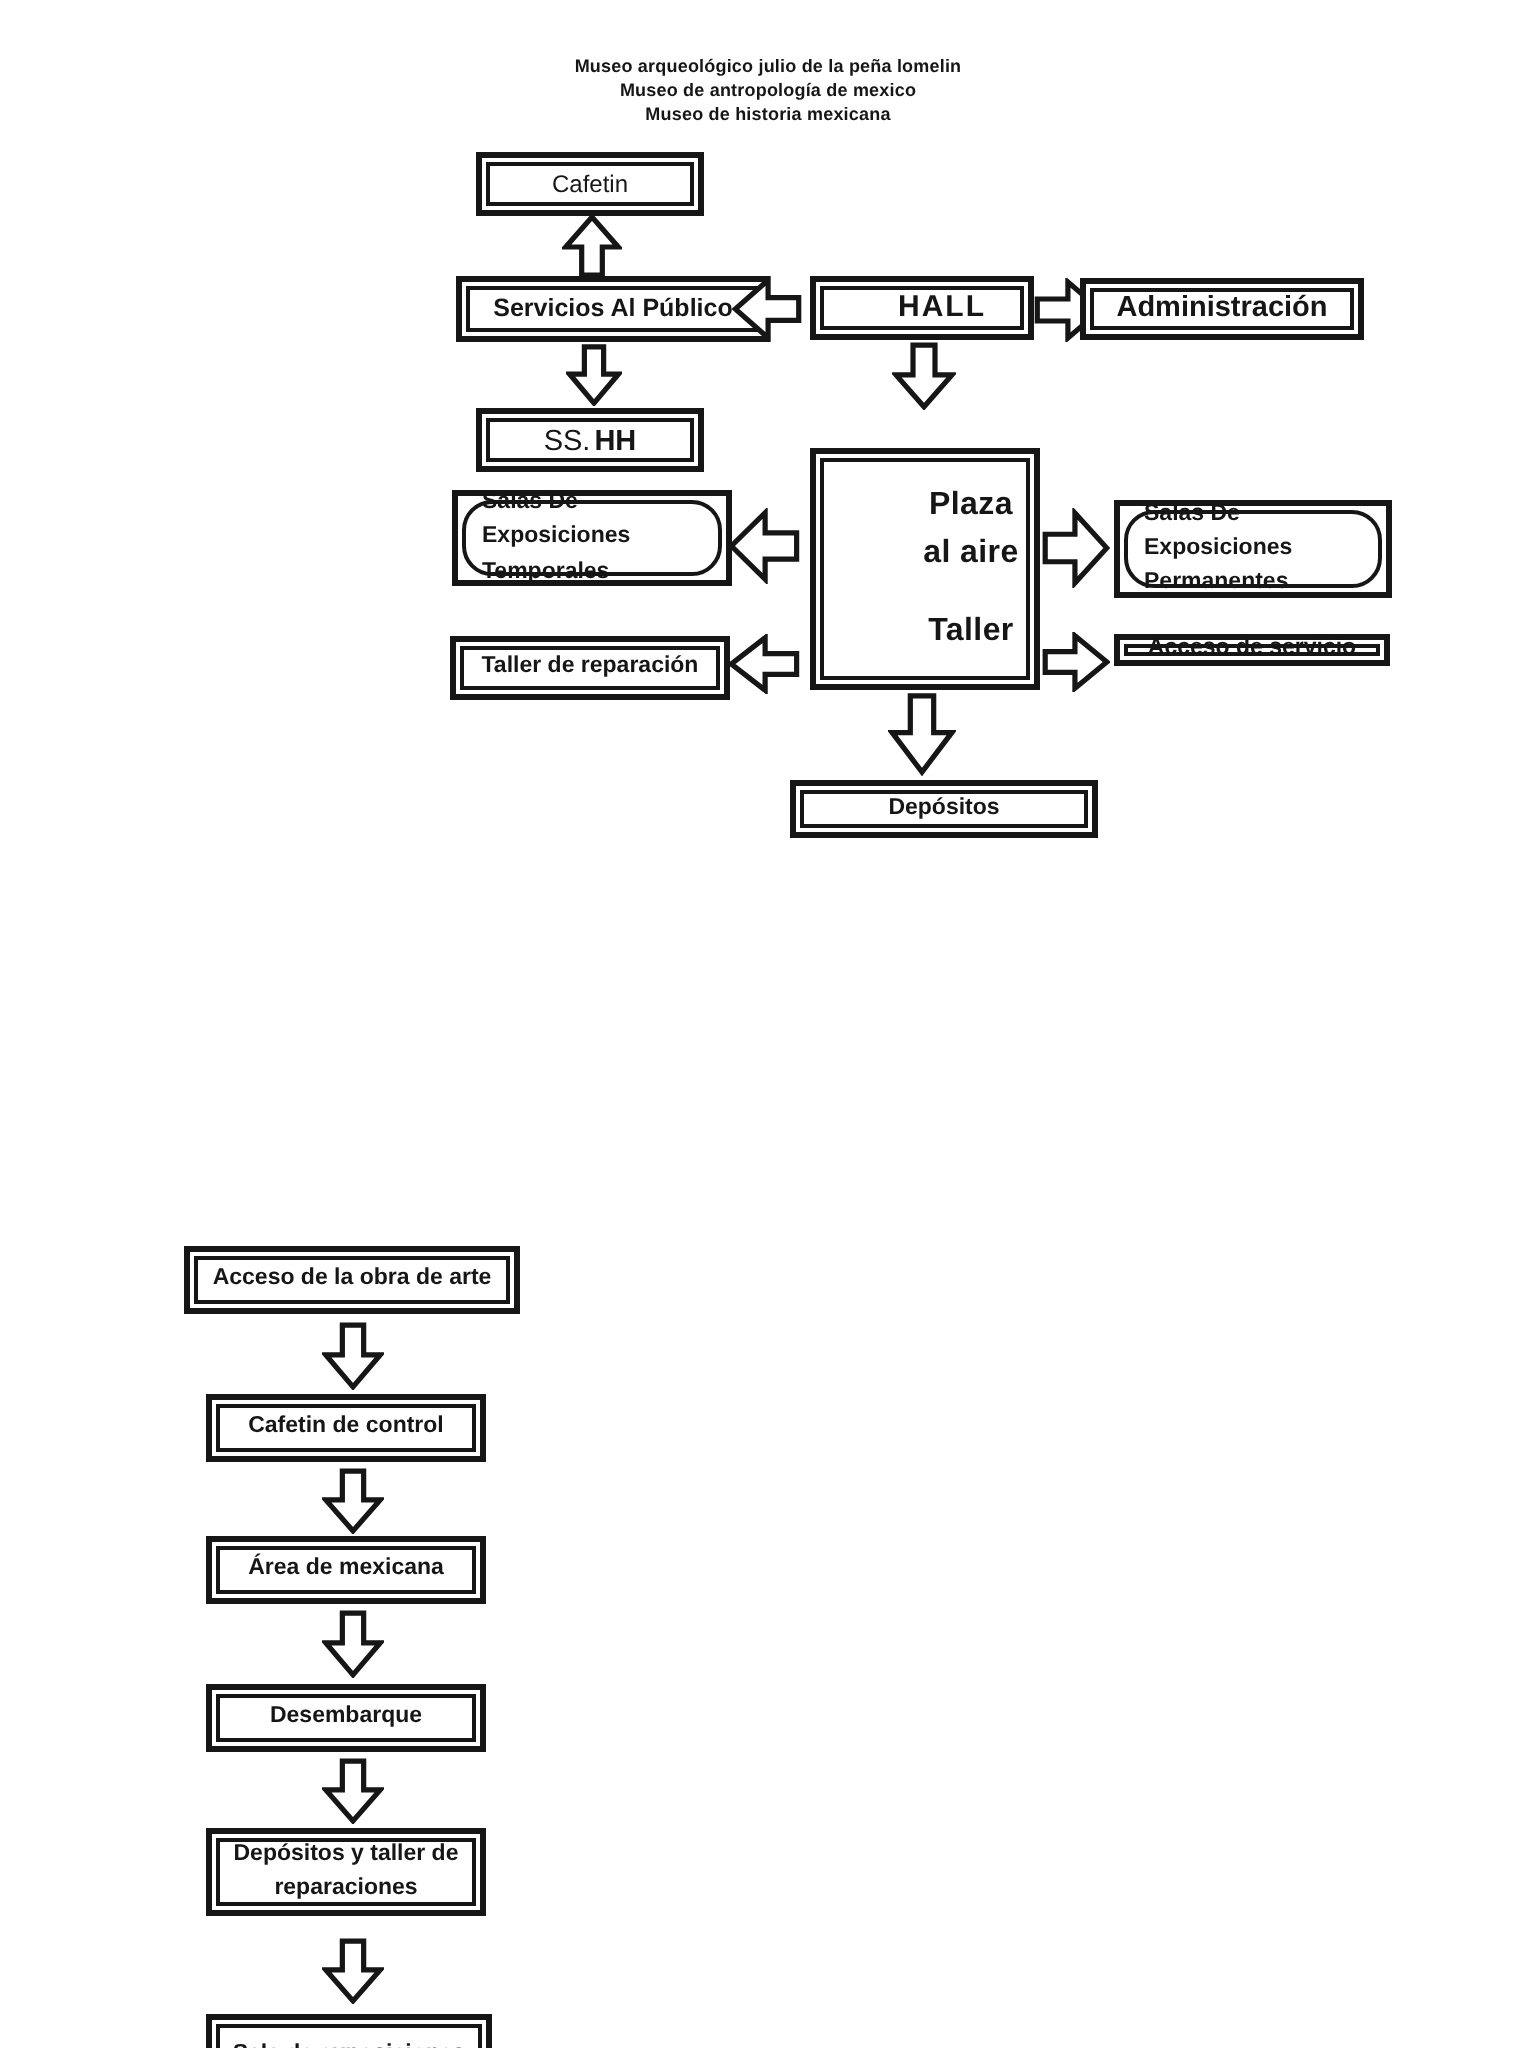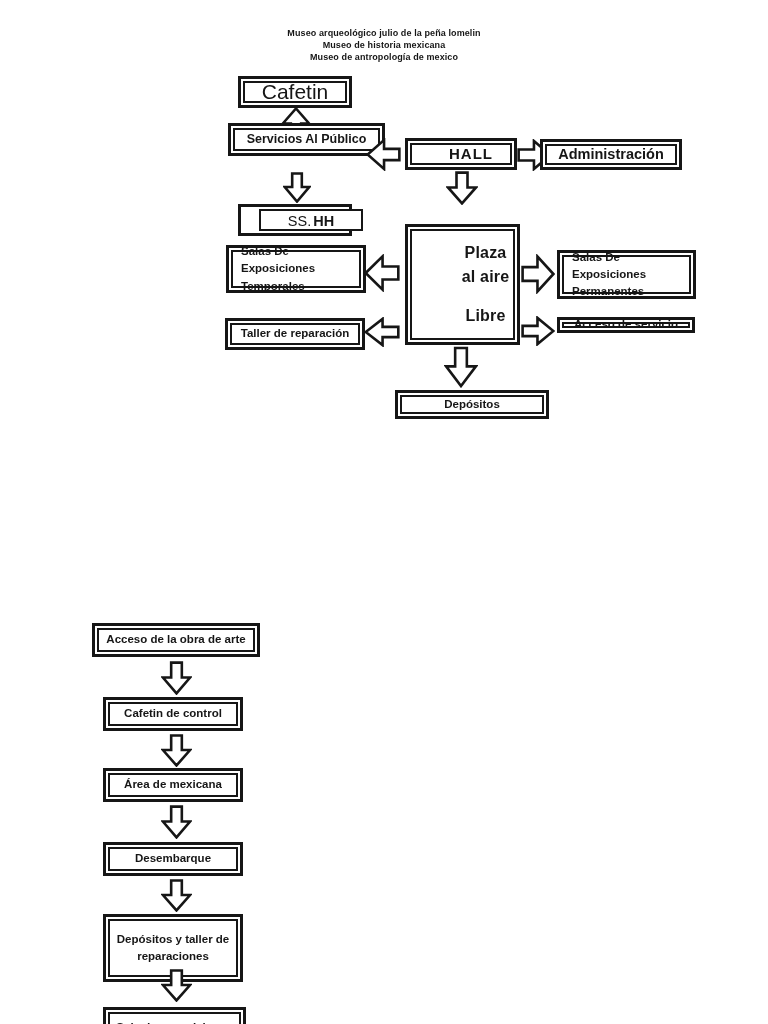--- a/index.html
+++ b/index.html
@@ -16,60 +16,60 @@
   .box {
     position:absolute; border:3.5px solid #161616; background:#ffffff;
     padding:2px; box-sizing:border-box;
   }
   .box-inner {
     width:100%; height:100%; box-sizing:border-box;
     border:2px solid #161616; background:#ffffff;
     display:flex; flex-direction:column; align-items:center; justify-content:center;
     font-weight:700; font-size:11.5px; line-height:1.5; text-align:center;
   }
-  .align-left { align-items:flex-start; text-align:left; padding-left:8px; }
-  .fs16 { font-size:21px; }
+  .align-left { align-items:flex-start; text-align:left; padding-left:8px;border-radius:15px; }
+  .fs16 { font-size:12px; }
   .fs15 { font-size:15px; }
   .fs145 { font-size:14.5px; }
   .fw400 { font-weight:400; }
   .fw600 { font-weight:600; }
   .plaza-inner { gap:15px; font-size:16px; letter-spacing:0.2px;padding-left:46px; }
   .hall-inner { letter-spacing:1px;padding-left:20px; }
-  .ssh-row { flex-direction:row; align-items:baseline;margin-left:16px; }
+  .ssh-row { flex-direction:row; align-items:baseline; }
   .ssh-row .p2 { margin-left:2px; }
   .arrow { position:absolute; }
   .arrow svg { width:100%; height:100%; display:block; }
   .arrow polygon { fill:#ffffff; stroke:#161616; stroke-width:2.6; stroke-linejoin:miter; vector-effect:non-scaling-stroke; }
   .rot180 { transform:rotate(180deg); }
   .flipH { transform:scaleX(-1); }
 </style>
 </head>
 <body>
 
 <div class="page">
 
   <div class="doc-title">
     <div>Museo arqueológico julio de la peña lomelin</div>
+    <div>Museo de antropología de mexico</div>
     <div>Museo de historia mexicana</div>
-    <div>Museo de antropología de mexico</div>
   </div>
 
   <section>
 
     <div class="box" style="left:238px;top:76px;width:114px;height:32px">
       <div class="box-inner fw400 fs16">Cafetin</div>
     </div>
 
     <div class="arrow" style="left:281px;top:107px;width:30px;height:32px">
       <svg viewBox="0 0 32 32" preserveAspectRatio="none" class="rot180">
           <polygon points="10.5,1.5 21.5,1.5 21.5,15.5 30,15.5 16,30.5 2,15.5 10.5,15.5"></polygon>
         </svg>
     </div>
 
-    <div class="box" style="left:228px;top:123px;width:157px;height:33px">
+    <div class="box" style="left:228px;top:138px;width:157px;height:33px">
       <div class="box-inner" style="font-size:12.5px">Servicios Al Público</div>
     </div>
 
     <div class="arrow" style="left:366px;top:138px;width:35px;height:33px">
       <svg viewBox="0 0 32 32" preserveAspectRatio="none">
           <polygon points="30.5,10.5 30.5,21.5 16.5,21.5 16.5,30 1.5,16 16.5,2 16.5,10.5"></polygon>
         </svg>
     </div>
 
     <div class="box" style="left:405px;top:138px;width:112px;height:32px">
@@ -101,21 +101,21 @@
     <div class="box" style="left:238px;top:204px;width:114px;height:32px">
       <div class="box-inner ssh-row fs145">
         <span class="fw400">SS.</span>
         <span class="p2">HH</span>
       </div>
     </div>
 
     <div class="box" style="left:405px;top:224px;width:115px;height:121px">
       <div class="box-inner plaza-inner">
         <div>Plaza al aire</div>
-        <div>Libre</div>
+        <div>Taller</div>
       </div>
     </div>
 
     <div class="box" style="left:226px;top:245px;width:140px;height:48px">
       <div class="box-inner align-left">
         <div>Salas De Exposiciones</div>
         <div>Temporales</div>
       </div>
     </div>
 
@@ -205,21 +205,21 @@
     <div class="box" style="left:103px;top:842px;width:140px;height:34px">
       <div class="box-inner">Desembarque</div>
     </div>
 
     <div class="arrow" style="left:161px;top:879px;width:31px;height:33px">
       <svg viewBox="0 0 32 32" preserveAspectRatio="none">
           <polygon points="10.5,1.5 21.5,1.5 21.5,15.5 30,15.5 16,30.5 2,15.5 10.5,15.5"></polygon>
         </svg>
     </div>
 
-    <div class="box" style="left:103px;top:914px;width:140px;height:68px">
+    <div class="box" style="left:103px;top:914px;width:140px;height:44px">
       <div class="box-inner">
         <div>Depósitos y taller de</div>
         <div>reparaciones</div>
       </div>
     </div>
 
     <div class="arrow" style="left:161px;top:969px;width:31px;height:33px">
       <svg viewBox="0 0 32 32" preserveAspectRatio="none">
           <polygon points="10.5,1.5 21.5,1.5 21.5,15.5 30,15.5 16,30.5 2,15.5 10.5,15.5"></polygon>
         </svg>

